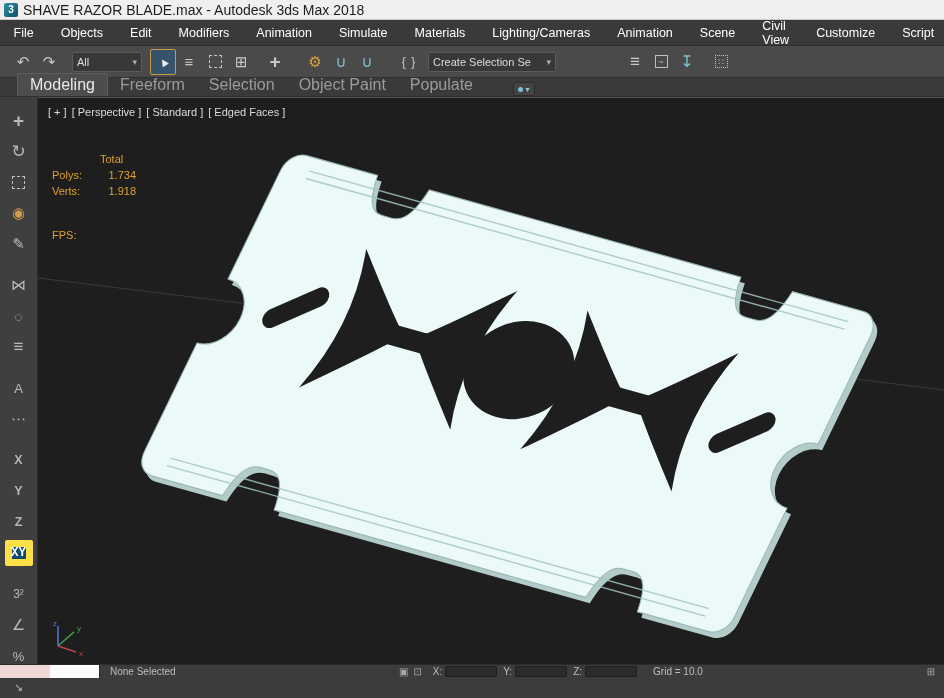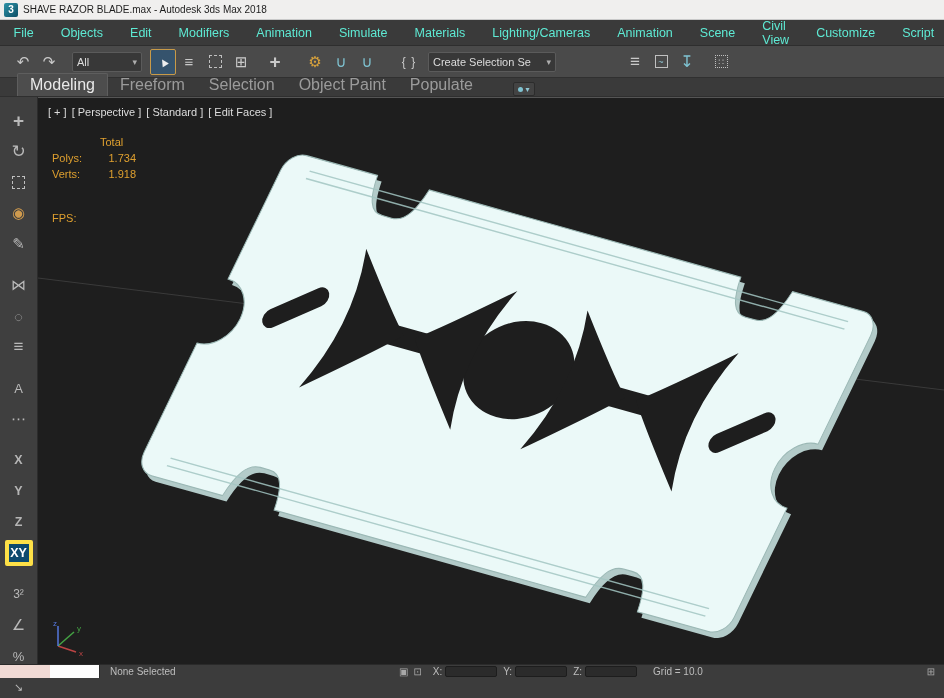--- a/index.html
+++ b/index.html
@@ -5,24 +5,24 @@
   * { margin:0; padding:0; box-sizing:border-box; }
   html,body { background:#222; }
   .app {
     position:relative; width:944px; height:698px; overflow:hidden;
     font-family:"Liberation Sans", sans-serif; background:#3c3c3c;
     -webkit-font-smoothing:antialiased;
   }
   
   .titlebar { height:20px; background:#f0efee; display:flex; align-items:center; padding-left:4px; border-bottom:1px solid #c9c9c9; }
   .appicon { width:14px; height:14px; border-radius:2px; background:linear-gradient(135deg,#2e93a8,#0d4f66); color:#fff; font-size:10px; font-weight:bold; display:flex; align-items:center; justify-content:center; margin-right:5px; }
-  .titletext { font-size:10px; color:#1c1c1c; }
+  .titletext { font-size:14px; color:#1c1c1c; }
   
   .menubar { height:26px; background:#3a3a3a; display:flex; align-items:center; border-bottom:1px solid #2e2e2e; }
-  .menu-item { color:#5eead4; font-size:12.5px; padding:0 13.5px; height:100%; display:flex; align-items:center; cursor:default; }
+  .menu-item { color:#ffffff; font-size:12.5px; padding:0 13.5px; height:100%; display:flex; align-items:center; cursor:default; }
   
   .toolbar { height:32px; background:#4a4a4a; display:flex; align-items:center; border-bottom:1px solid #303030; }
   .tbtn { width:26px; height:26px; display:flex; align-items:center; justify-content:center; color:#c9c9c9; font-size:15px; border-radius:2px; flex:none; }
   .tbtn.small { font-size:12px; }
   .dd { height:20px; background:#383838; border:1px solid #5b5b5b; border-radius:2px; color:#dcdcdc; font-size:11px; display:flex; align-items:center; padding:0 4px; justify-content:space-between; flex:none; }
   .dd .caret { color:#aeaeae; font-size:9px; margin-left:6px; }
   .active-tool { background:#35536d; border:1px solid #c89a48; }
   .cursor-glyph { display:inline-block; transform:rotate(-32deg) scale(.8); color:#eee; }
   .dash-box { width:13px; height:13px; border:1px dashed #c0c0c0; }
   .dash-box.dotted { border-style:dotted; display:flex; align-items:center; justify-content:center; color:#bbb; font-size:9px; }
@@ -36,27 +36,27 @@
   .rib-btn { width:22px; height:14px; background:#434343; border:1px solid #2c2c2c; border-radius:2px; color:#8fc6d4; font-size:8px; display:flex; align-items:center; justify-content:center; gap:2px; }
   
   .panelrow { height:20px; background:#414141; display:flex; align-items:center; padding-left:5px; border-bottom:1px solid #2d2d2d; }
   .paneltab { font-size:11.5px; color:#cfcfcf; background:#4a4a4a; border:1px solid #5d5d5d; border-bottom-color:#383838; padding:1px 9px 2px 9px; border-radius:2px 2px 0 0; }
   
   .bodyrow { display:flex; height:567px; }
   .leftbar { width:38px; background:#3f3f3f; border-right:1px solid #2c2c2c; display:flex; flex-direction:column; align-items:center; padding-top:10px; flex:none; }
   .sbtn { width:28px; height:26px; display:flex; align-items:center; justify-content:center; color:#b9b9b9; font-size:15px; border-radius:2px; margin-bottom:5px; flex:none; }
   .sbtn.gap { margin-top:10px; }
   .sbtn.axis { font-size:12.5px; font-weight:bold; color:#b5b5b5; }
-  .sbtn.axis.on { background:#0c4a6e; border:4px solid #fde047; color:#ffffff; }
+  .sbtn.axis.on { background:#0c4a6e; border:7px solid #fde047; color:#ffffff;font-family:Liberation Mono, monospace; }
   .sbtn .plus { font-size:19px; font-weight:bold; line-height:1; }
   
   .viewport { position:relative; width:906px; height:567px; background:#1e1e1e; border-top:1px solid #555; overflow:hidden; }
   .vplabel { position:absolute; left:10px; top:8px; display:flex; gap:5px; font-size:11px; color:#dddddd; z-index:3; }
   .vplabel span { cursor:default; }
-  .stats { position:absolute; left:14px; top:36px; font-size:11px; color:#dfa02f; z-index:3; line-height:16px; }
+  .stats { position:absolute; left:14px; top:53px; font-size:11px; color:#dfa02f; z-index:3; line-height:16px; }
   .stats .row { display:flex; }
   .stats .lbl { width:42px; }
   .stats .val { width:42px; text-align:right; }
   .stats .head { margin-left:48px; }
   .stats .fps { margin-top:28px; }
   .tripod { position:absolute; left:6px; bottom:6px; z-index:3; }
   
   .statusbar { height:14px; background:#3c3c3c; border-top:1px solid #2a2a2a; display:flex; align-items:center; font-size:10px; color:#bdbdbd; }
   .listener { width:100px; height:100%; display:flex; flex:none; border-right:1px solid #2a2a2a; }
   .listener .pink { width:50%; background:#f0d9d4; }
@@ -167,21 +167,21 @@
       <span class="sbtn" style="font-size:13px">%</span>
       <span class="sbtn teal" style="font-size:11px">↘</span>
     </div>
 
     <div class="viewport">
 
       <div class="vplabel">
         <span>[ + ]</span>
         <span>[ Perspective ]</span>
         <span>[ Standard ]</span>
-        <span>[ Edit Faces ]</span>
+        <span>[ Edged Faces ]</span>
       </div>
 
       <div class="stats">
         <div class="head">Total</div>
         <div class="row">
           <span class="lbl">Polys:</span>
           <span class="val">1.734</span>
         </div>
         <div class="row">
           <span class="lbl">Verts:</span>

